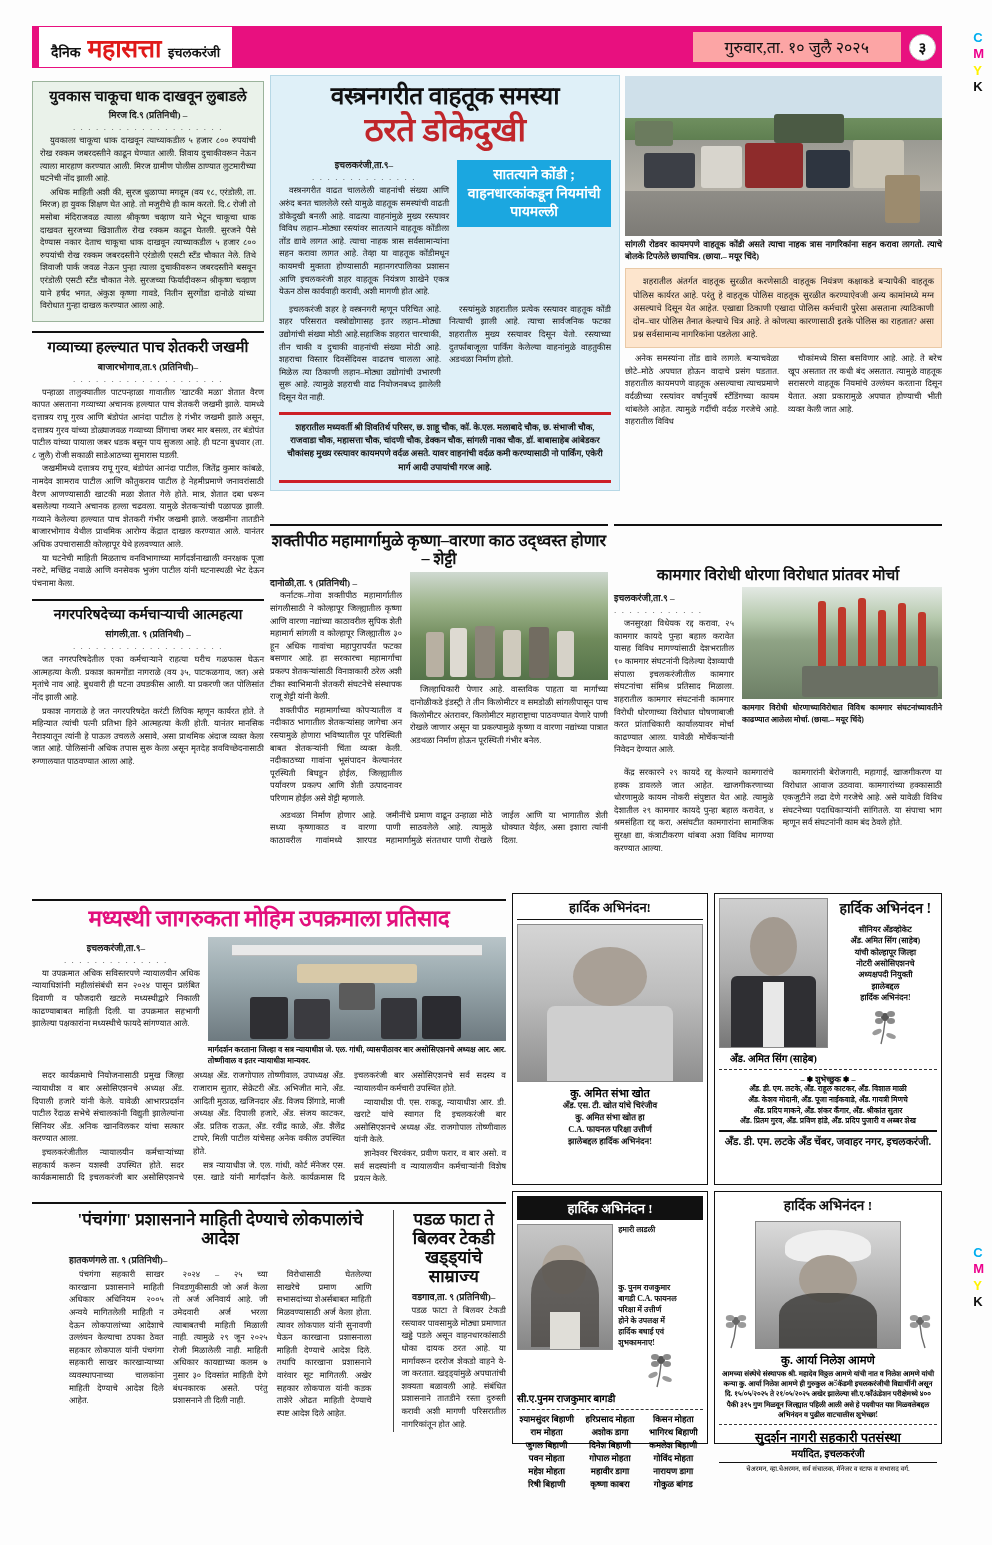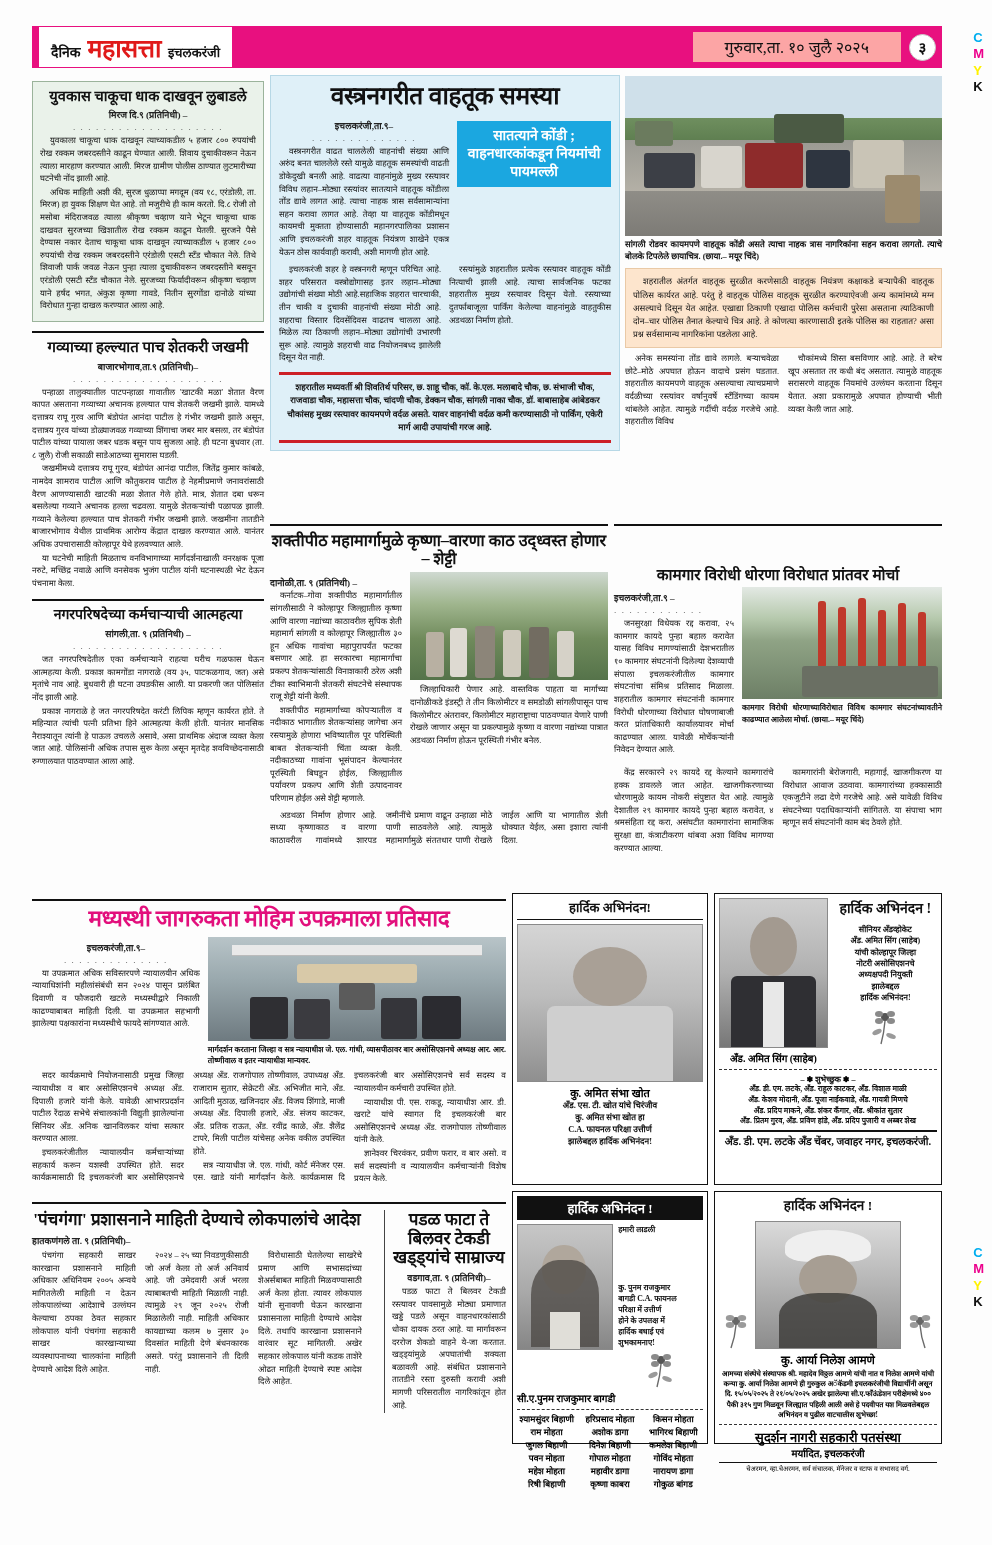--- a/index.html
+++ b/index.html
@@ -231,20 +231,21 @@
       <div class="dots">. . . . . . . . . . . . . . . . . . . .</div>
       <div class="body-txt">
         <p>जत नगरपरिषदेतील एका कर्मचाऱ्याने राहत्या घरीच गळफास घेऊन आत्महत्या केली. प्रकाश कामगोंडा नागराळे (वय ३५, पाटकळगाव, जत) असे मृतांचे नाव आहे. बुधवारी ही घटना उघडकीस आली. या प्रकरणी जत पोलिसांत नोंद झाली आहे.</p>
         <p>प्रकाश नागराळे हे जत नगरपरिषदेत करंटी लिपिक म्हणून कार्यरत होते. ते महिन्यात त्यांची पत्नी प्रतिभा हिने आत्महत्या केली होती. यानंतर मानसिक नैराश्यातून त्यांनी हे पाऊल उचलले असावे, असा प्राथमिक अंदाज व्यक्त केला जात आहे. पोलिसांनी अधिक तपास सुरू केला असून मृतदेह शवविच्छेदनासाठी रुग्णालयात पाठवण्यात आला आहे.</p>
       </div>
     </div>
   </div>
 
   <div class="lead">
     <div class="lead-k1">वस्त्रनगरीत वाहतूक समस्या</div>
+    <div class="lead-k2">ठरते डोकेदुखी</div>
 
     <div style="display:flex; gap:8px; margin-top:6px;">
       <div style="flex:1.05;">
         <div class="dateline">इचलकरंजी,ता.९–</div>
         <div class="dots">. . . . . . . . . . . . . .</div>
         <div class="body-txt">
           <p>वस्त्रनगरीत वाढत चाललेली वाहनांची संख्या आणि अरुंद बनत चाललेले रस्ते यामुळे वाहतूक समस्यांची वाढती डोकेदुखी बनली आहे. वाढत्या वाहनांमुळे मुख्य रस्त्यावर विविध लहान–मोठ्या रस्त्यांवर सातत्याने वाहतूक कोंडीला तोंड द्यावे लागत आहे. त्याचा नाहक त्रास सर्वसामान्यांना सहन करावा लागत आहे. तेव्हा या वाहतूक कोंडीमधून कायमची मुक्तता होण्यासाठी महानगरपालिका प्रशासन आणि इचलकरंजी शहर वाहतूक नियंत्रण शाखेने एकत्र येऊन ठोस कार्यवाही करावी, अशी मागणी होत आहे.</p>
         </div>
       </div>
       <div style="flex:0.95;">
@@ -389,21 +390,21 @@
       <p>सदर कार्यक्रमाचे नियोजनासाठी प्रमुख जिल्हा न्यायाधीश व बार असोसिएशनचे अध्यक्ष अँड. दिपाली हजारे यांनी केले. यावेळी आभारप्रदर्शन पाटील रेंदाळ सभेचे संचालकांनी विद्युती झालेल्यांना सिनियर अँड. अनिक खानविलकर यांचा सत्कार करण्यात आला.</p>
       <p>इचलकरंजीतील न्यायालयीन कर्मचाऱ्यांच्या सहकार्य करून यशस्वी उपस्थित होते. सदर कार्यक्रमासाठी दि इचलकरंजी बार असोसिएशनचे अध्यक्ष अँड. राजगोपाल तोष्णीवाल, उपाध्यक्ष अँड. राजाराम सुतार, सेक्रेटरी अँड. अभिजीत माने, अँड. आदिती मुठाळ, खजिनदार अँड. विजय शिंगाडे, माजी अध्यक्ष अँड. दिपाली हजारे, अँड. संजय काटकर, अँड. प्रतिक राऊत, अँड. रवींद्र काळे, अँड. शैलेंद्र टापरे, मिली पाटील यांचेसह अनेक वकील उपस्थित होते.</p>
       <p>सत्र न्यायाधीश जे. एल. गांधी, कोर्ट मॅनेजर एस. एस. खाडे यांनी मार्गदर्शन केले. कार्यक्रमास दि इचलकरंजी बार असोसिएशनचे सर्व सदस्य व न्यायालयीन कर्मचारी उपस्थित होते.</p>
       <p>न्यायाधीश पी. एस. राकडू, न्यायाधीश आर. डी. खराटे यांचे स्वागत दि इचलकरंजी बार असोसिएशनचे अध्यक्ष अँड. राजगोपाल तोष्णीवाल यांनी केले.</p>
       <p>ज्ञानेश्वर चिरवंकर, प्रवीण फरार, व बार असो. व सर्व सदस्यांनी व न्यायालयीन कर्मचाऱ्यांनी विशेष प्रयत्न केले.</p>
     </div>
   </div>
 
   <div class="bot-left">
     <div class="rule-thick"></div>
-    <div style="display:flex; gap:22px;">
+    <div style="display:flex; gap:22px;margin-left:37px;">
       <div style="flex:1.62;">
         <div class="hl">'पंचगंगा' प्रशासनाने माहिती देण्याचे लोकपालांचे आदेश</div>
         <div class="dateline" style="text-align:left; margin-top:5px;">हातकणंगले ता. ९ (प्रतिनिधी)–</div>
         <div class="body-txt cols3" style="margin-top:3px;">
           <p>पंचगंगा सहकारी साखर कारखाना प्रशासनाने माहिती अधिकार अधिनियम २००५ अन्वये मागितलेली माहिती न देऊन लोकपालांच्या आदेशाचे उल्लंघन केल्याचा ठपका ठेवत सहकार लोकपाल यांनी पंचगंगा सहकारी साखर कारखान्याच्या व्यवस्थापनाच्या चालकांना माहिती देण्याचे आदेश दिले आहेत.</p>
           <p>२०२४ – २५ च्या निवडणुकीसाठी जो अर्ज केला तो अर्ज अनिवार्य आहे. जी उमेदवारी अर्ज भरला त्याबाबतची माहिती मिळाली नाही. त्यामुळे २९ जून २०२५ रोजी मिळालेली नाही. माहिती अधिकार कायद्याच्या कलम ७ नुसार ३० दिवसांत माहिती देणे बंधनकारक असते. परंतु प्रशासनाने ती दिली नाही.</p>
           <p>विरोधासाठी घेतलेल्या साखरेचे प्रमाण आणि सभासदांच्या शेअर्सबाबत माहिती मिळवण्यासाठी अर्ज केला होता. त्यावर लोकपाल यांनी सुनावणी घेऊन कारखाना प्रशासनाला माहिती देण्याचे आदेश दिले. तथापि कारखाना प्रशासनाने वारंवार सूट मागितली. अखेर सहकार लोकपाल यांनी कडक ताशेरे ओढत माहिती देण्याचे स्पष्ट आदेश दिले आहेत.</p>
         </div>
       </div>
       <div style="flex:0.56; border-left:1px solid #444; padding-left:7px;">

